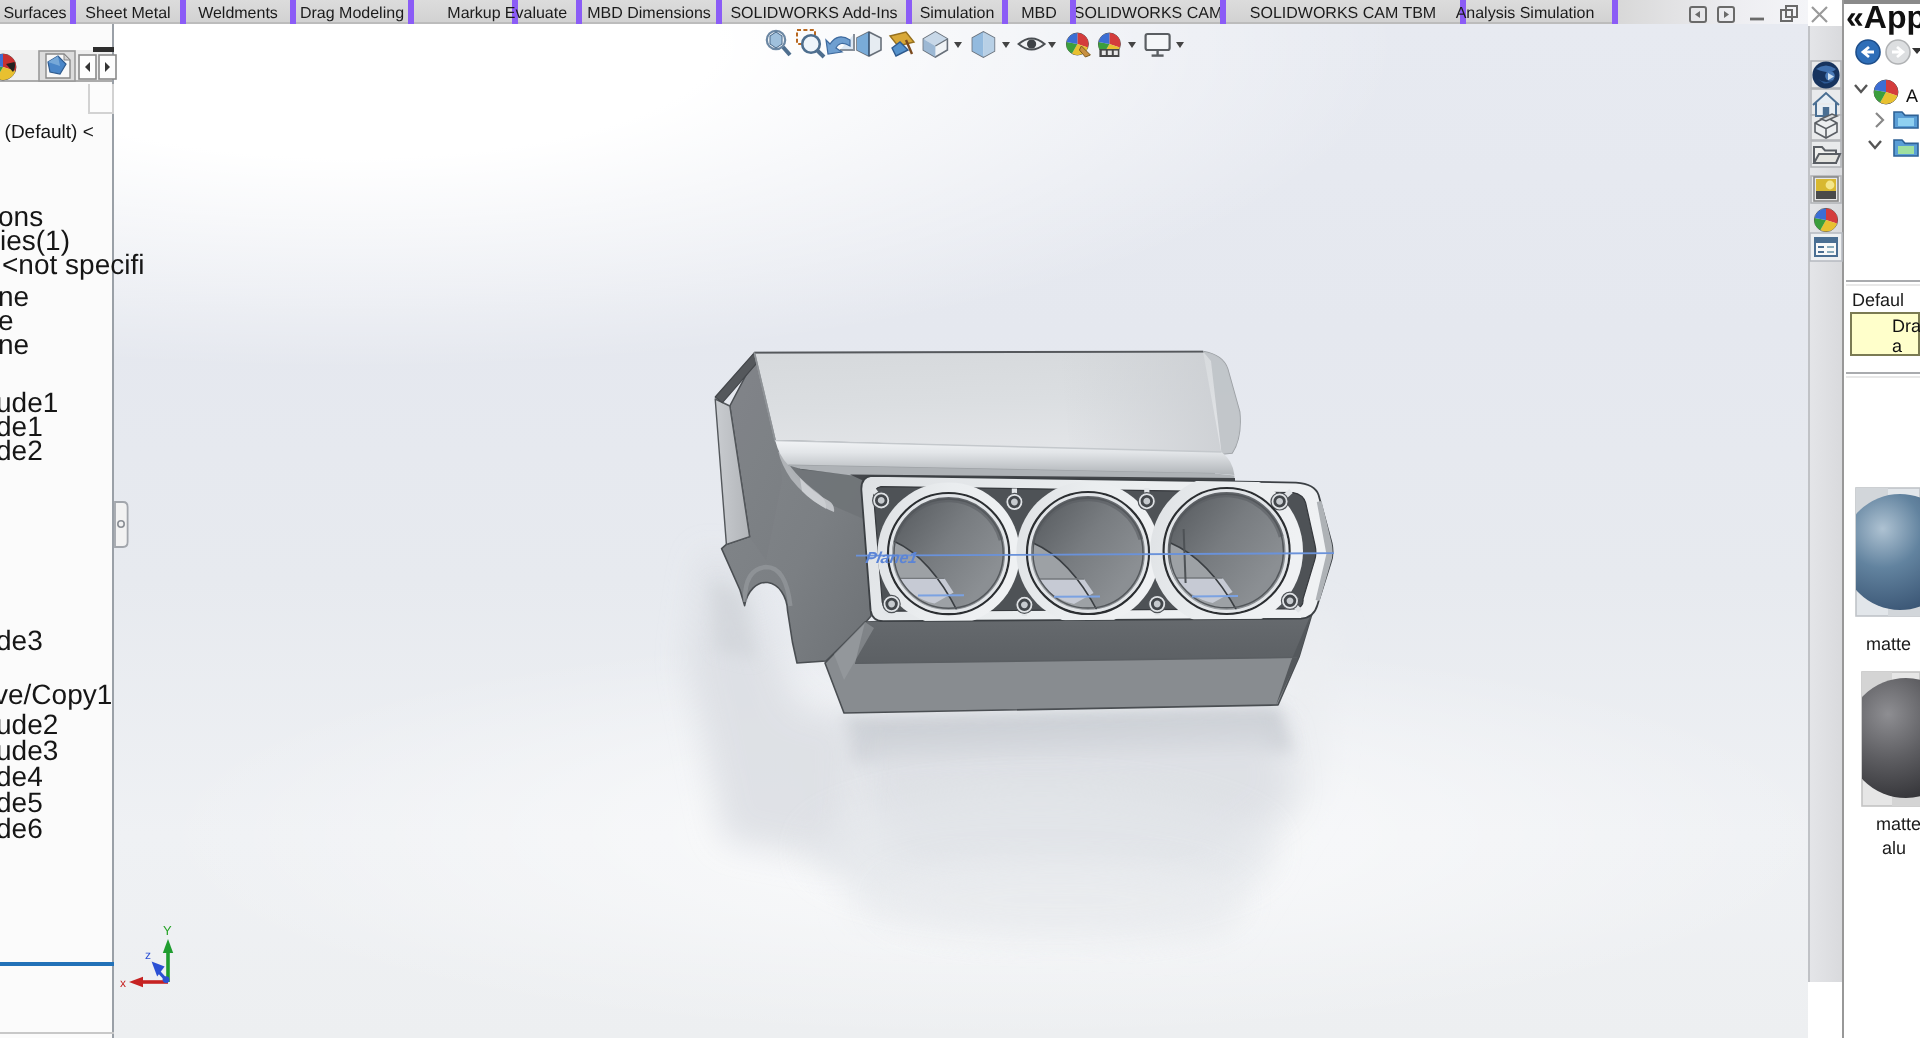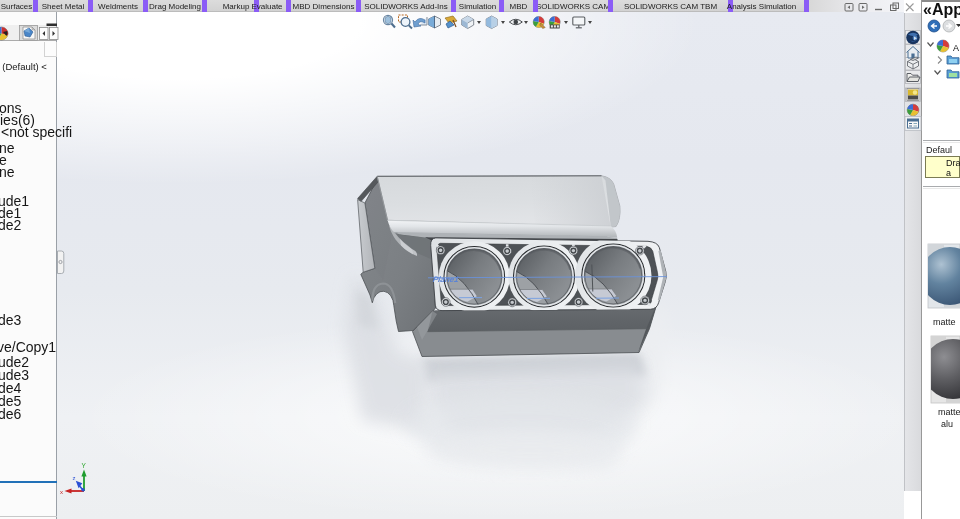--- a/index.html
+++ b/index.html
@@ -5,21 +5,21 @@
 * { margin:0; padding:0; box-sizing:border-box; }
 html,body { width:960px; height:519px; overflow:hidden; font-family:"Liberation Sans",sans-serif; background:#fff; }
 #stage { position:relative; width:960px; height:519px; }
 .abs { position:absolute; }
 
 
 #tabbar { left:0; top:0; width:904px; height:12px;
   background:linear-gradient(180deg,#dcdcdc,#d2d2d2);
   border-bottom:1px solid #bcbcbc; }
 .tab { position:absolute; top:0; height:12px; font-size:8px; color:#1b1b1b; white-space:nowrap; overflow:hidden;
-  display:flex; align-items:center; justify-content:center; border-right:5px solid #8b5cf6; }
+  display:flex; align-items:center; justify-content:center; border-right:3px solid #8b5cf6; }
 #tabfade { left:809px; top:0; width:95px; height:12px;
   background:linear-gradient(90deg,#d8d8d8,#ededf1 60%,#f4f5f8); }
 
 
 #viewport { left:57px; top:12px; width:847px; height:507px;
   background:
     radial-gradient(50% 20% at 52% 80%, rgba(255,255,255,0.75), rgba(255,255,255,0) 100%),
     radial-gradient(62% 32% at 14% 2%, #ffffff 0%, #ffffff 35%, rgba(255,255,255,0) 100%),
     linear-gradient(180deg,#e7eaf1 0%,#e5e8ef 30%,#e7eaef 55%,#eff1f4 80%,#edeff1 100%);
 }
@@ -62,21 +62,21 @@
     <div class="tab abs" style="left:456px;width:48px">Simulation</div>
     <div class="tab abs" style="left:504px;width:34px">MBD</div>
     <div class="tab abs" style="left:538px;width:75px">SOLIDWORKS CAM</div>
     <div class="tab abs" style="left:613px;width:120px">SOLIDWORKS CAM TBM</div>
     <div class="tab abs" style="left:719px;width:90px">Analysis Simulation</div>
   </div>
 
   <div id="ltext">
     <div class="treetxt" style="left:-3px;top:61px;font-size:9.5px">: (Default) &lt;</div>
     <div class="treetxt" style="left:-1px;top:100px">ons</div>
-    <div class="treetxt" style="left:0px;top:112px">ies(6)</div>
+    <div class="treetxt" style="left:0px;top:112px">ies(1)</div>
     <div class="treetxt" style="left:1px;top:124px">&lt;not specifi</div>
     <div class="treetxt" style="left:-1px;top:140px">ne</div>
     <div class="treetxt" style="left:-1px;top:152px">e</div>
     <div class="treetxt" style="left:-1px;top:164px">ne</div>
     <div class="treetxt" style="left:-2px;top:193px">ude1</div>
     <div class="treetxt" style="left:-2px;top:205px">de1</div>
     <div class="treetxt" style="left:-2px;top:217px">de2</div>
     <div class="treetxt" style="left:-2px;top:312px">de3</div>
     <div class="treetxt" style="left:-3px;top:339px">ve/Copy1</div>
     <div class="treetxt" style="left:-2px;top:354px">ude2</div>

